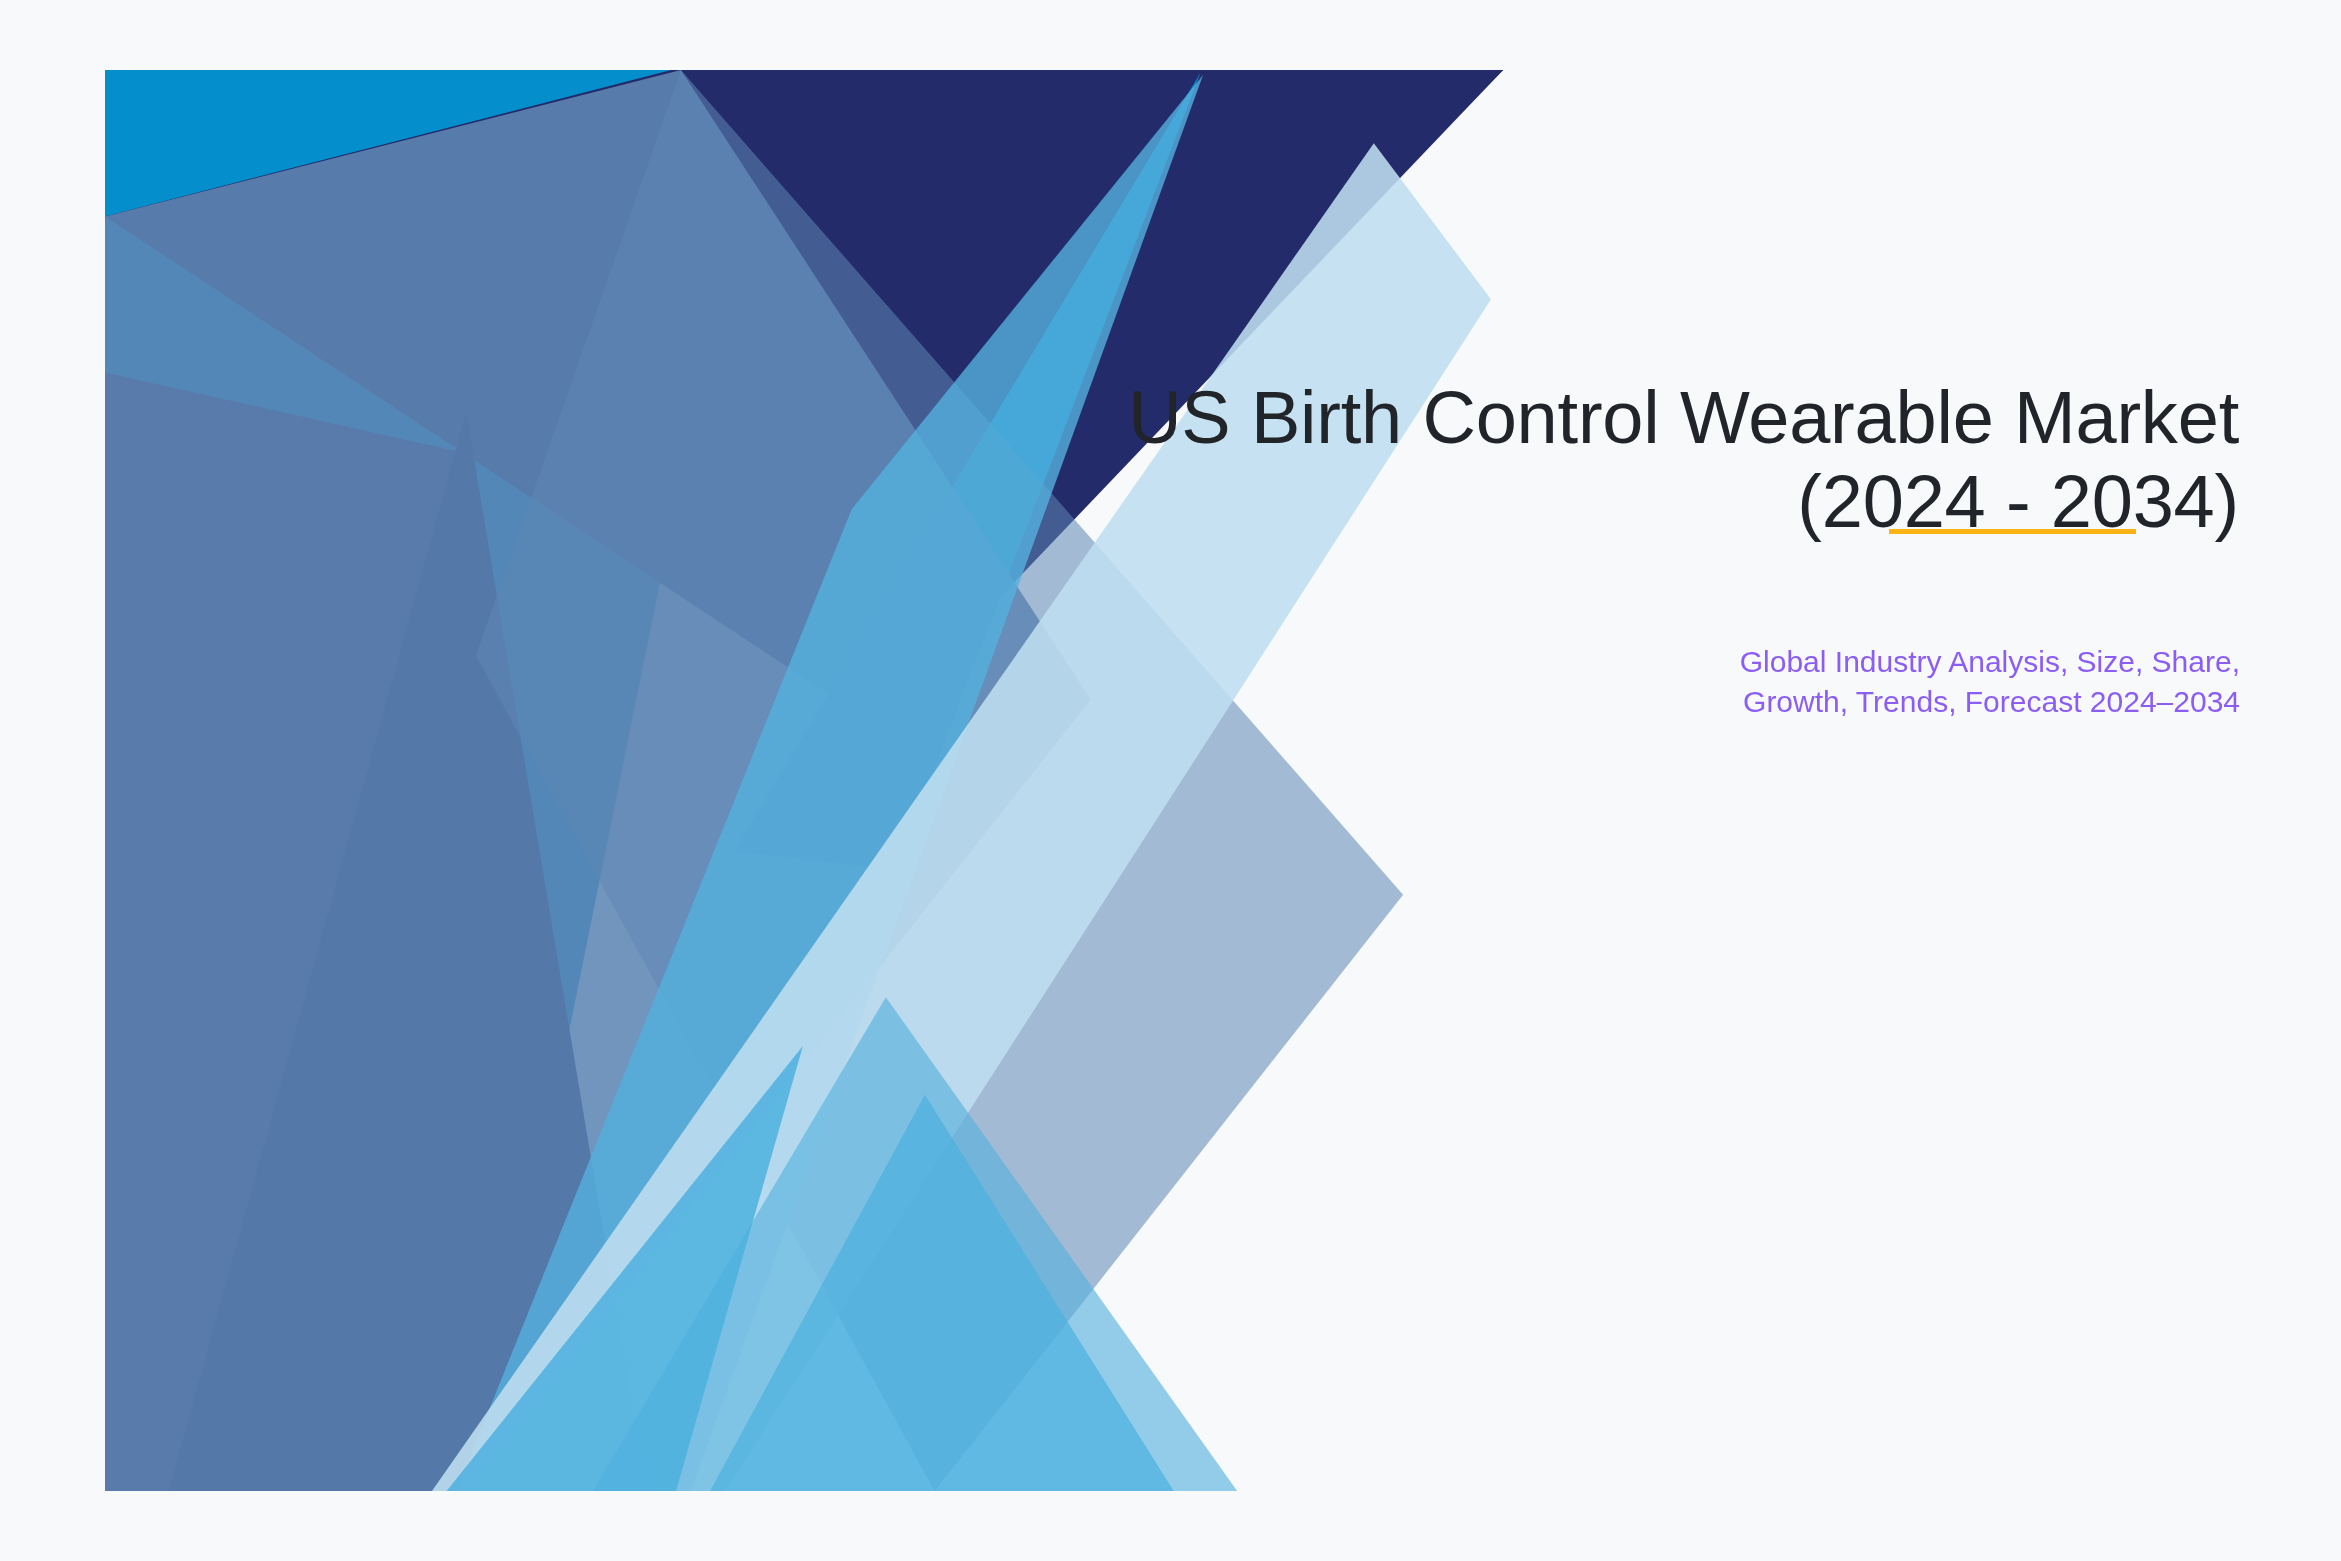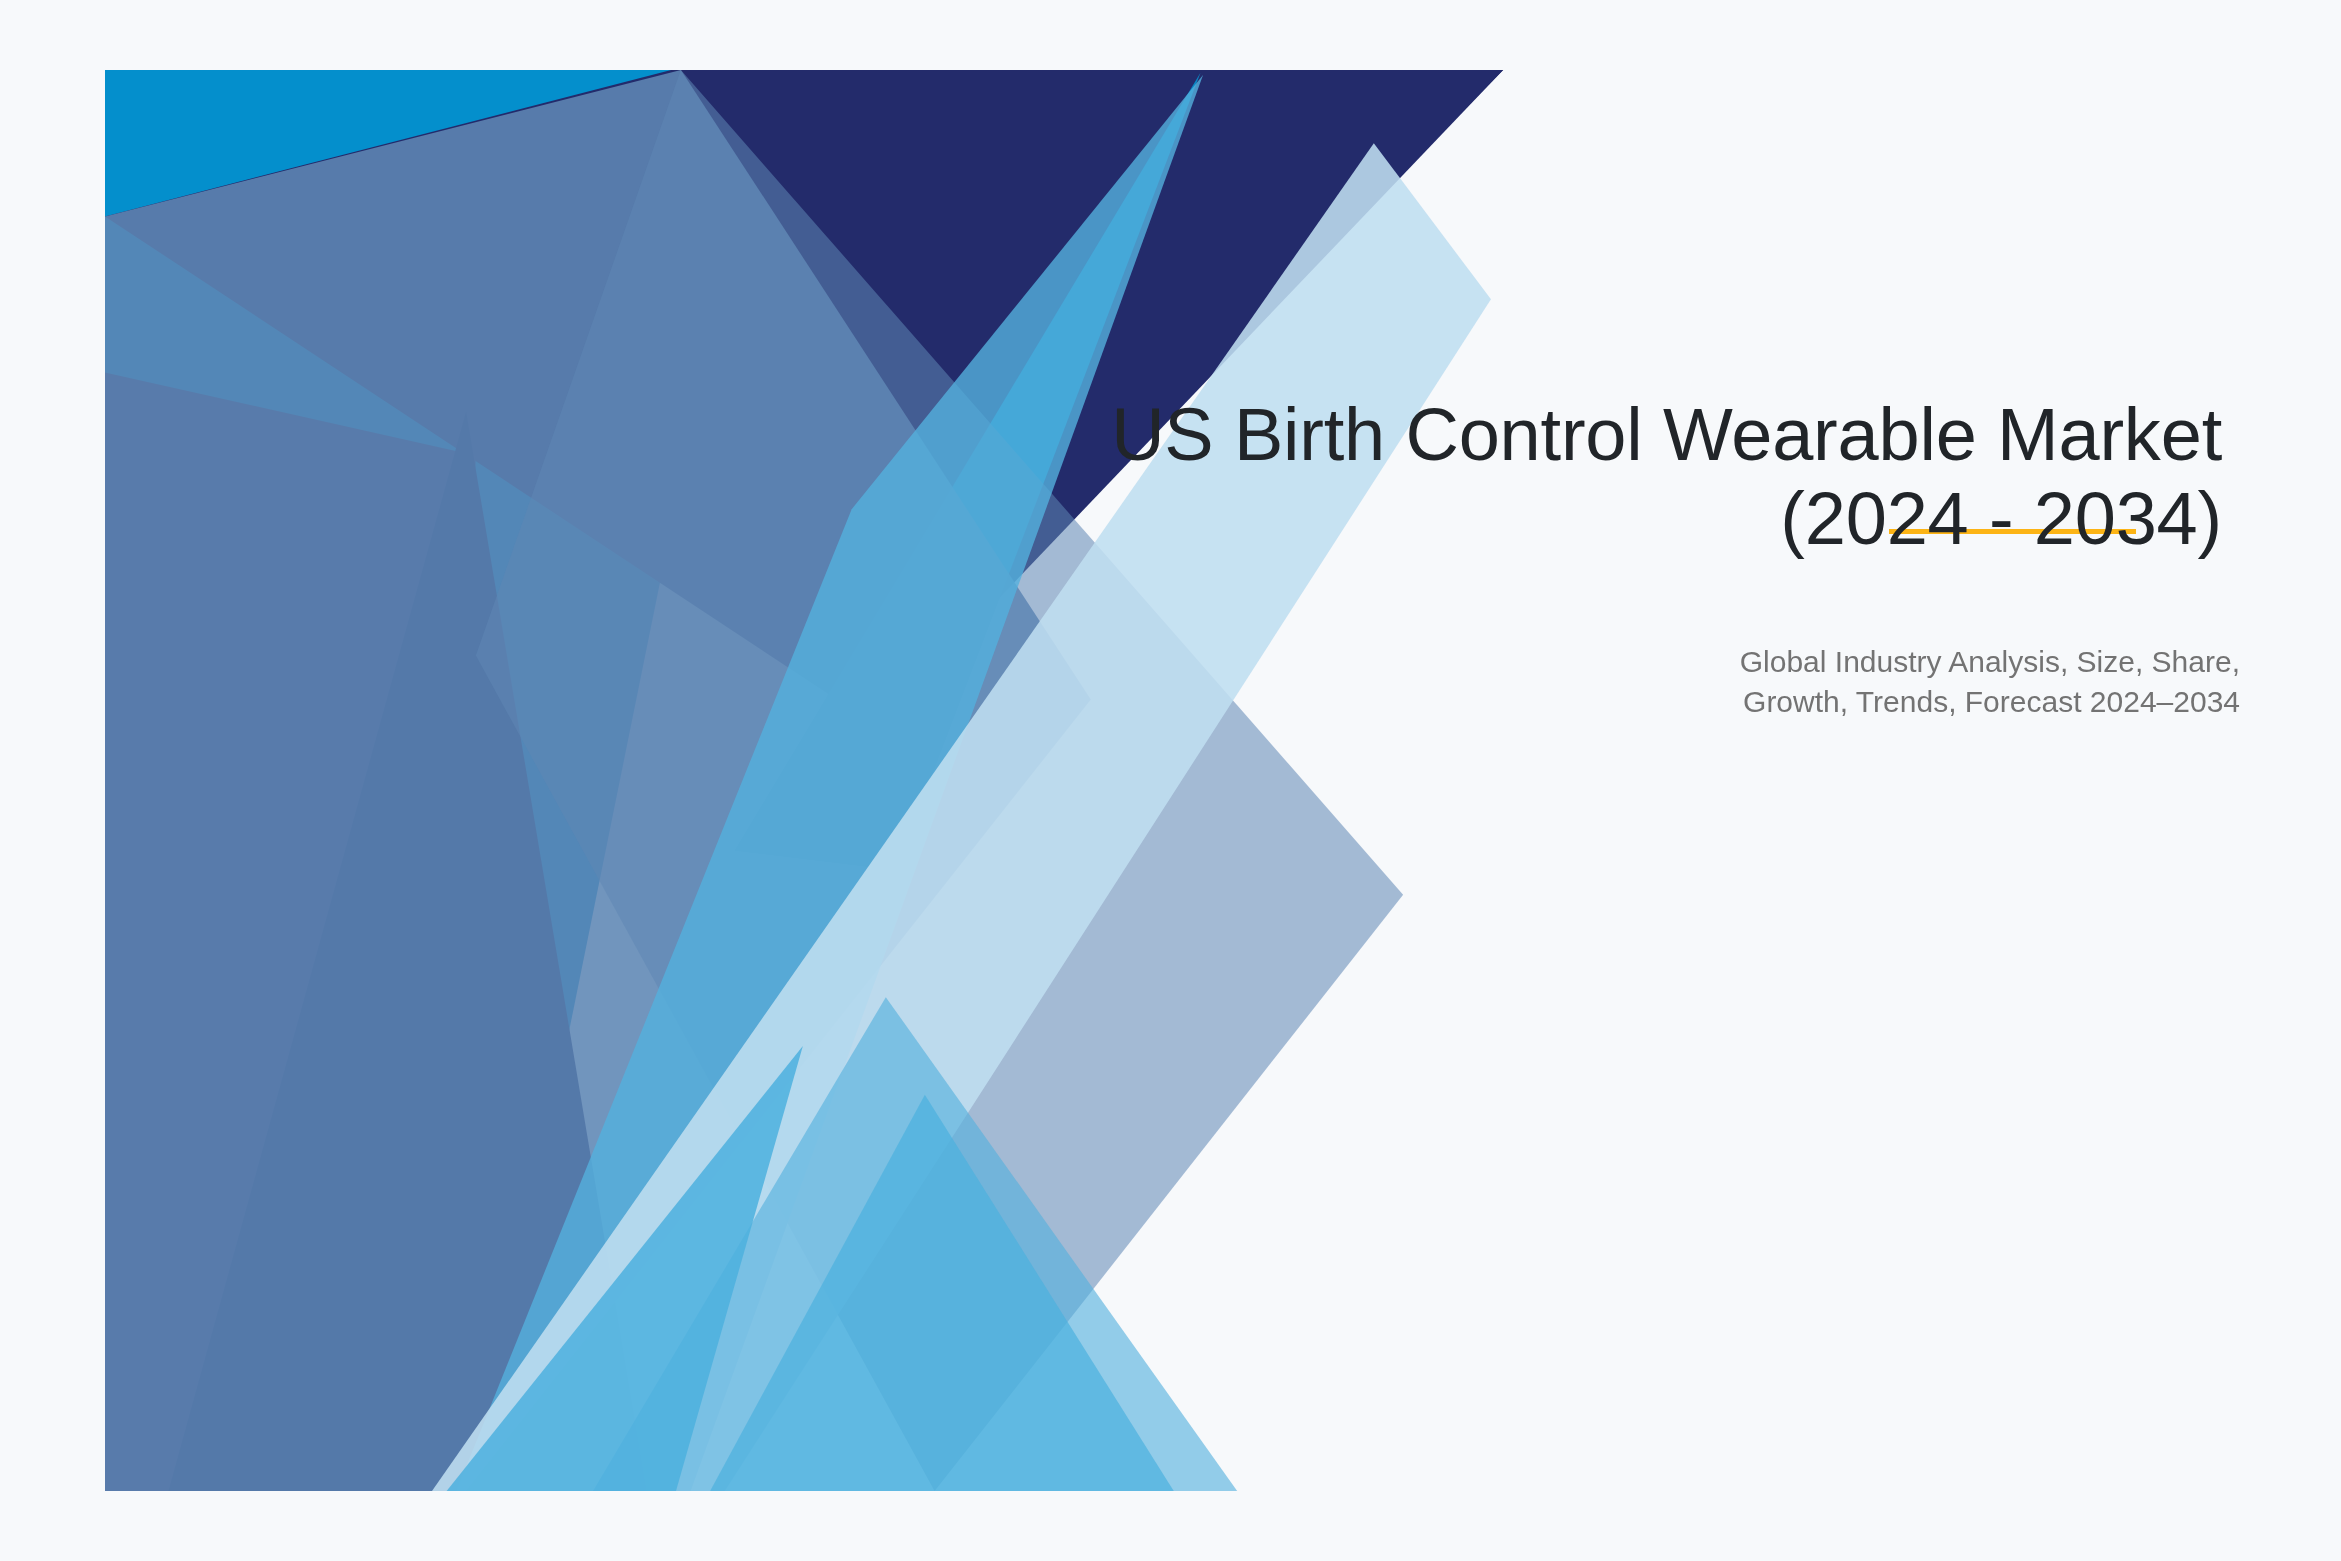--- a/index.html
+++ b/index.html
@@ -41,21 +41,21 @@
   
   #title-block {
     position: absolute;
     left: 927px;
     top: 376px;
     width: 1312px;
     text-align: right;
   }
 
   #page-title {
-    margin: 17px;
+    margin: 0;
     font-family: "Liberation Sans", "DejaVu Sans", sans-serif;
     font-size: 74px;
     font-weight: 400;
     line-height: 1.14;
     letter-spacing: -0.2px;
     color: #212529;
     white-space: pre-line;
     position: relative;
     z-index: 3;
   }
@@ -74,21 +74,21 @@
     position: absolute;
     left: 1264px;
     top: 642px;
     width: 976px;
     margin: 0;
     text-align: right;
     font-family: "Liberation Sans", "DejaVu Sans", sans-serif;
     font-size: 30px;
     font-weight: 400;
     line-height: 1.33;
-    color: #737373;
+    color: #8b5cf6;
     white-space: pre-line;
   }
 </style>
 </head>
 <body>
 
 <div id="cover-slide">
 
   <div id="artwork-panel">
     <svg id="artwork-svg" viewBox="0 0 2920 2912" preserveAspectRatio="none">

